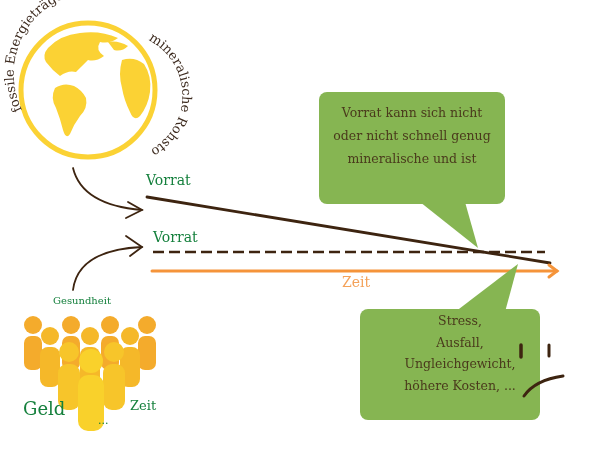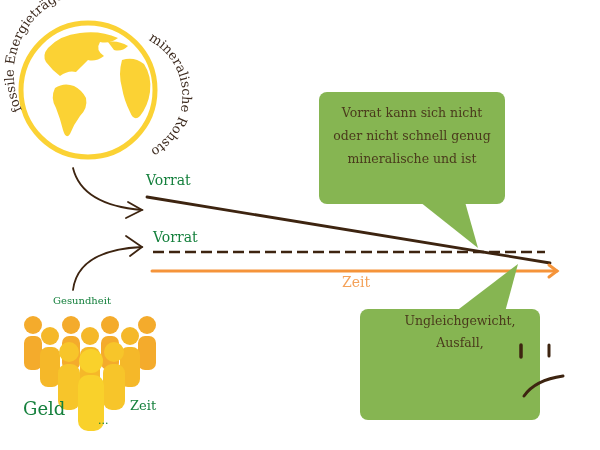--- a/index.html
+++ b/index.html
@@ -117,15 +117,17 @@
 <div class="label" style="left:130px; top:398px; font-size:13px;">Zeit</div>
 <div class="label" style="left:98px; top:414px; font-size:11px;">...</div>
 
 <div class="bubble-text" style="left:319px; top:101px; width:186px;">
   <div>Vorrat kann sich nicht</div>
   <div>oder nicht schnell genug</div>
   <div>mineralische und ist</div>
 </div>
 
 <div class="bubble-text" style="left:400px; top:310px; width:120px; line-height:21.5px;">
+  <div>Stress,</div>
+  <div>Ausfall,</div>
   <div>Ungleichgewicht,</div>
-  <div>Ausfall,</div>
+  <div>höhere Kosten, ...</div>
 </div>
 
 </body></html>

